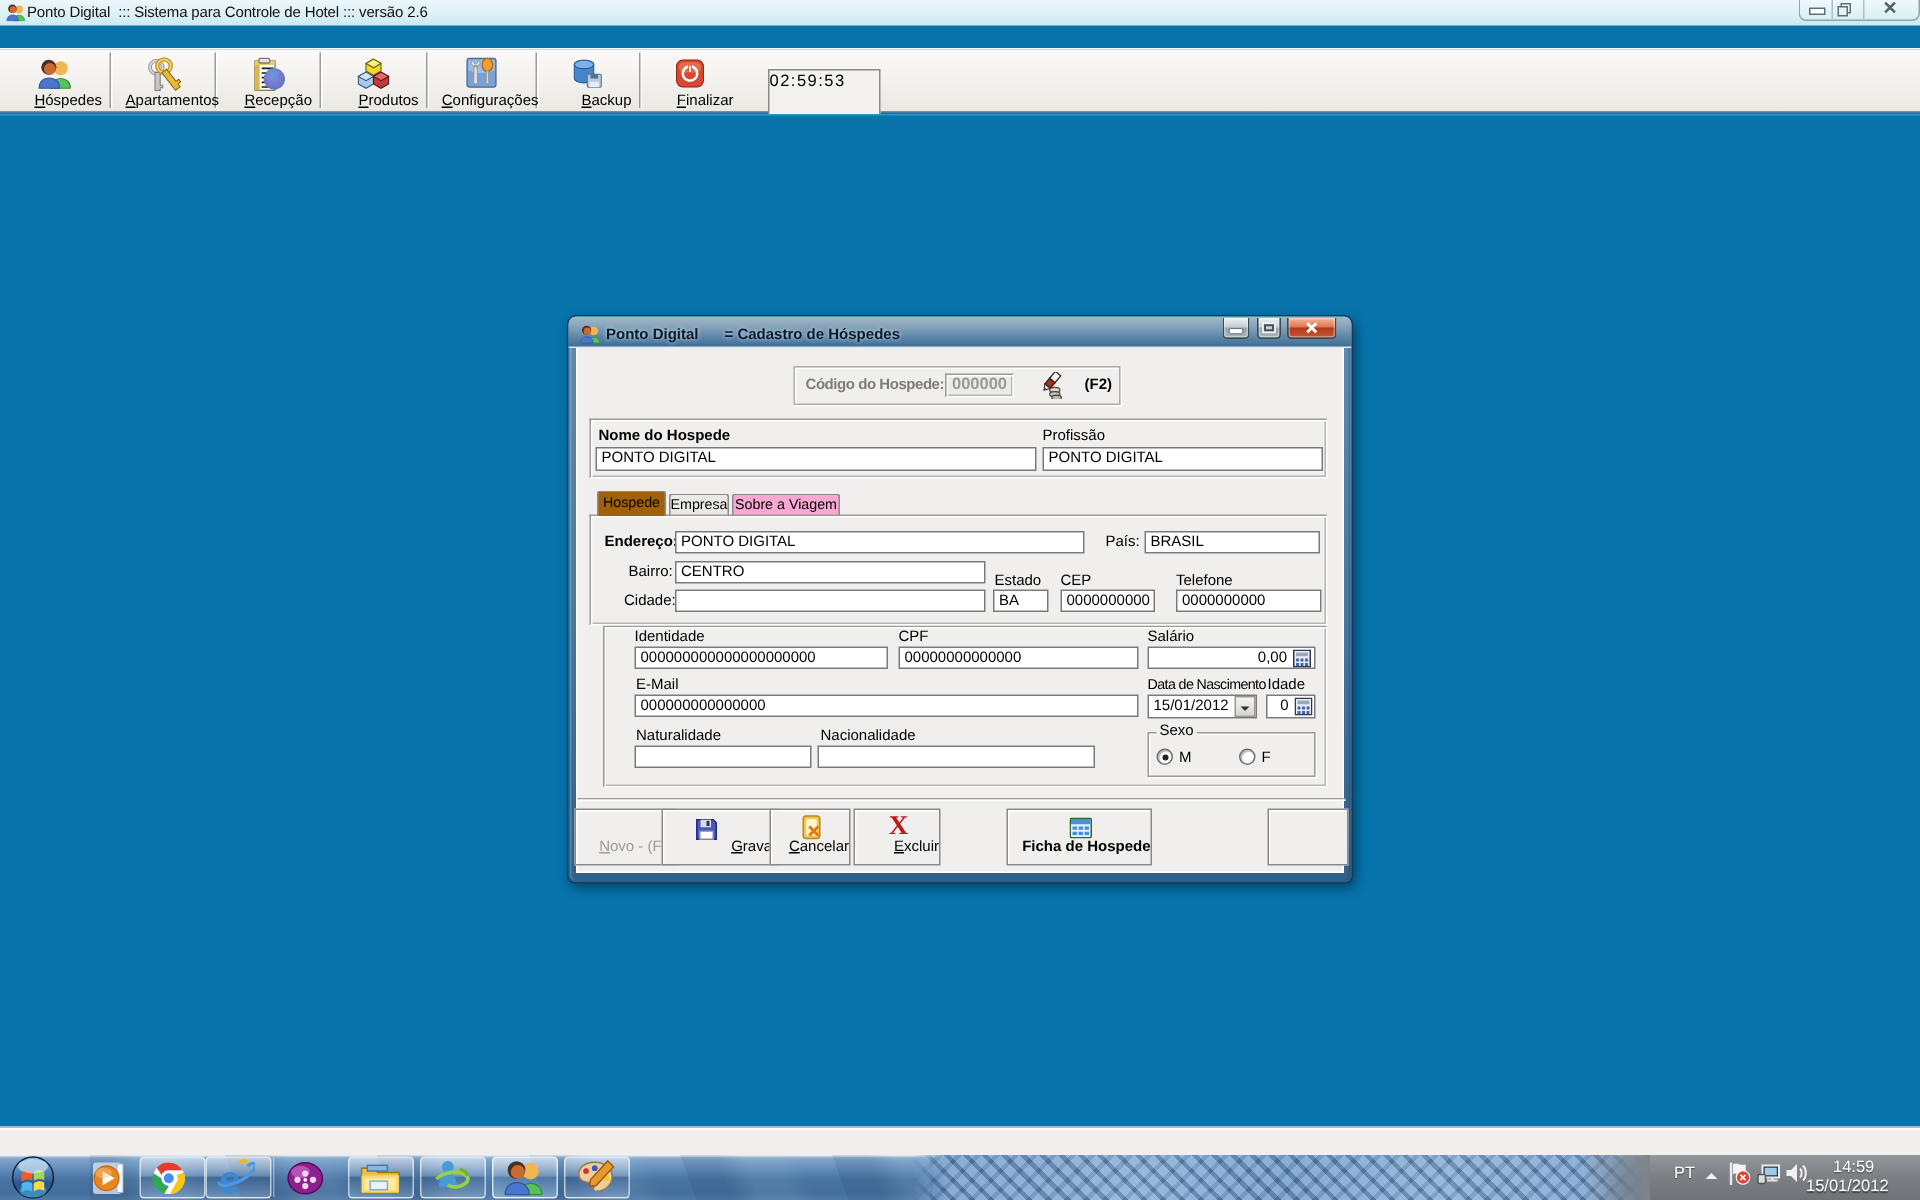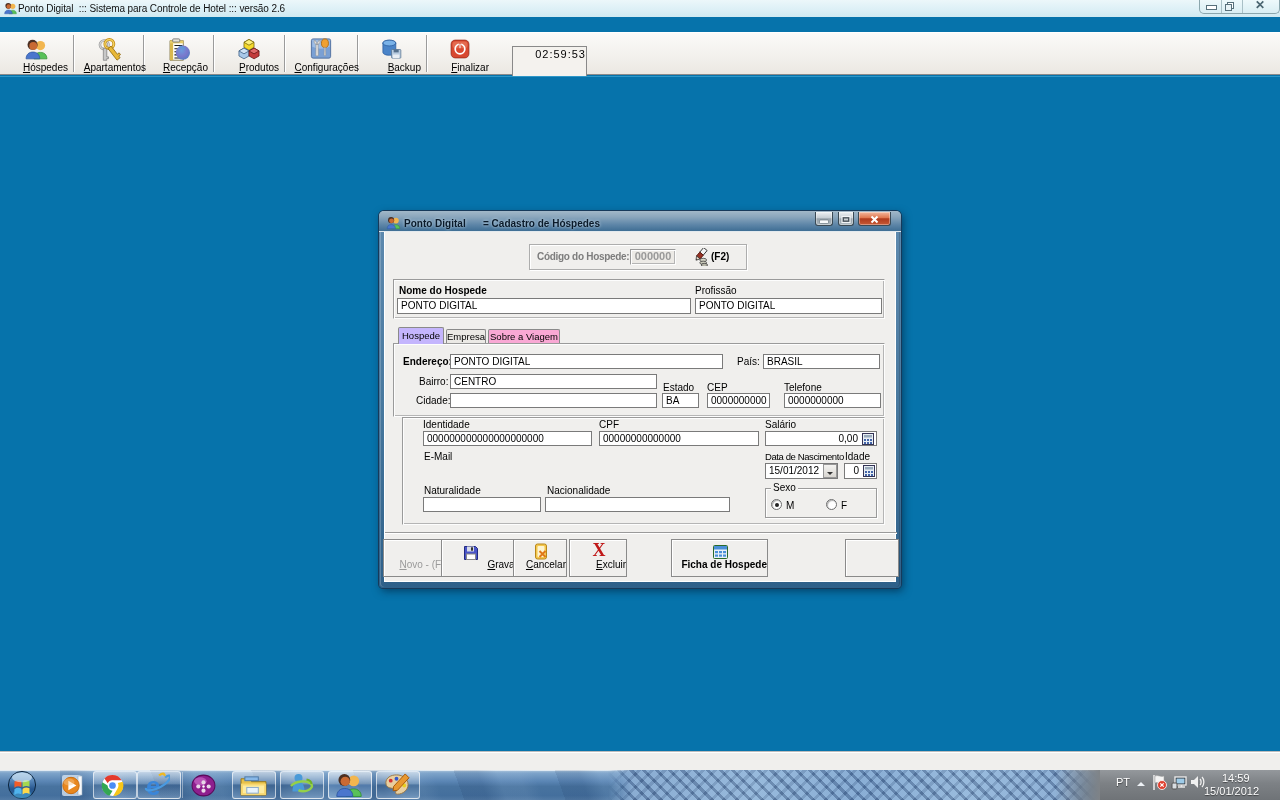--- a/index.html
+++ b/index.html
@@ -15,21 +15,21 @@
 #titlebar{position:absolute;left:0;top:0;width:1280px;height:17px;background:linear-gradient(180deg,#ecf7fa 0%,#ddf0f6 55%,#cfe9f1 100%)}
 #titlebar .t{position:absolute;left:18px;top:3px;font-size:10px;font-weight:normal;color:#111;line-height:11px;letter-spacing:-.1px}
 #ctrlbox{position:absolute;right:0;top:0;width:81px;height:14px;background:linear-gradient(180deg,#eef9fb,#d9eef3);border:1px solid #8ba6ad;border-top:none;border-radius:0 0 5px 5px}
 #ctrlbox i{position:absolute;top:0;width:1px;height:13px;background:#a9c0c6}
 #menubar{position:absolute;left:0;top:17px;width:1280px;height:15px;background:#f1f0ee;border-bottom:1px solid #d9d7d2}
 #menubar>span{position:absolute;top:3px;font-size:10px;color:#000;line-height:11px}
 #toolbar{position:absolute;left:0;top:32px;width:1280px;height:43px;background:linear-gradient(180deg,#fbfaf8 0%,#f2f0ec 60%,#ebe8e2 100%);border-top:1px solid #fff;border-bottom:1px solid #8a8a8a}
 .tsep{position:absolute;top:2px;width:1px;height:37px;background:#9b9b9b;box-shadow:1px 0 0 #fff}
 .tlabel{position:absolute;top:29px;font-size:10px;color:#000;text-align:right;line-height:11px}
 .ticon{position:absolute;top:5px}
-#clockbox{position:absolute;left:512px;top:13px;width:75px;height:32px;border:1px solid #898989;background:#f4f2ee;font-size:11px;color:#000;text-align:right;line-height:15px;letter-spacing:1px}
+#clockbox{position:absolute;left:512px;top:13px;width:75px;height:32px;border:1px solid #898989;background:#f4f2ee;font-size:11px;color:#000;text-align:left;line-height:15px;letter-spacing:1px}
 #mdi{position:absolute;left:0;top:76px;width:1280px;height:675px;background:#0673ab;border-top:1px solid #2e97c8}
 #statusbar{position:absolute;left:0;top:751px;width:1280px;height:19px;background:#f0efed;border-top:1px solid #bdbdbd;box-shadow:inset 0 1px 0 #fff}
 
 #taskbar{position:absolute;left:0;top:770px;width:1280px;height:30px;background:linear-gradient(180deg,#b0c8dd 0%,#7ea4ca 10%,#5a85b4 38%,#48739f 55%,#446f9d 85%,#527aa5 100%)}
 #taskbar:before{content:"";position:absolute;left:0;top:0;width:100%;height:1px;background:rgba(255,255,255,.65)}
 #taskbar:after{content:"";position:absolute;left:60px;top:0;width:560px;height:30px;background:repeating-linear-gradient(70deg,rgba(15,35,75,.10) 0 22px,rgba(180,205,230,.10) 40px 60px,rgba(15,35,75,.0) 75px 95px)}
 #tweave{position:absolute;left:608px;top:0;width:500px;height:30px;background:
  repeating-linear-gradient(45deg,rgba(18,38,78,.26) 0 3px,rgba(175,205,235,.26) 3px 9px),
  repeating-linear-gradient(-45deg,rgba(18,38,78,.19) 0 3px,rgba(175,205,235,.19) 3px 9px),
  linear-gradient(100deg,#6d93bf 0%,#88add2 30%,#7099c6 50%,#8aafd4 72%,#7196c2 100%);-webkit-mask-image:linear-gradient(90deg,transparent 0,#000 25px,#000 460px,transparent 495px)}
@@ -41,21 +41,21 @@
 
 #dlg{position:absolute;left:379px;top:211px;width:522px;height:377px;border-radius:5px 5px 4px 4px;background:linear-gradient(180deg,#9db7cb 0%,#5d89ae 5%,#49799f 50%,#2e6089 100%);box-shadow:0 0 0 1px #173a5a,2px 3px 8px rgba(0,20,40,.55);}
 #dlg .frame{position:absolute;left:1px;top:1px;right:1px;bottom:1px;border-radius:4px;box-shadow:inset 0 1px 0 rgba(255,255,255,.45),inset 1px 0 0 rgba(255,255,255,.2),inset -1px 0 0 rgba(0,0,0,.15)}
 #dlgtitle{position:absolute;left:0;top:0;width:100%;height:21px;z-index:4;border-bottom:1px solid rgba(255,255,255,.7);color:#0a1a2a;background:linear-gradient(180deg,#a2b8c8 0%,#8aa6bc 30%,#5e86a8 68%,#3f6e94 100%);border-radius:5px 5px 0 0}
 #dlgtitle .t1{position:absolute;top:7px;font-size:10px;font-weight:bold;line-height:11px;text-shadow:0 0 3px rgba(220,236,246,.9);white-space:nowrap}
 #dlgclient{position:absolute;left:5px;top:17px;width:512px;height:354px;background:#f0efed;border:1px solid #fff;}
 .capbtn{position:absolute;top:1px;height:14px;border:1px solid #3a4a55;border-top:none;border-radius:0 0 3px 3px;z-index:5;box-shadow:inset 0 0 0 1px rgba(255,255,255,.35)}
 .gb{position:absolute;border:1px solid #b0b0b0;box-shadow:inset 1px 1px 0 #fff,1px 1px 0 #fff}
 .dbtn{position:absolute;background:#f0efed;border:1px solid #8a8a8a;box-shadow:inset 1px 1px 0 #fff}
 .dbtn .c{position:absolute;left:0;right:0;bottom:6px;text-align:right;font-size:10px;line-height:10px;color:#000}
-.tab{position:absolute;background:#c4b5fd;border:1px solid #8a8a8a;border-bottom:none;border-radius:2px 2px 0 0;font-size:9.5px;text-align:center;color:#000;white-space:nowrap}
+.tab{position:absolute;background:#a16207;border:1px solid #8a8a8a;border-bottom:none;border-radius:2px 2px 0 0;font-size:9.5px;text-align:center;color:#000;white-space:nowrap}
 .radio{position:absolute;width:11px;height:11px;border-radius:50%;background:#fff;border:1px solid #6d6d6d;box-shadow:inset 1px 1px 1px rgba(0,0,0,.3)}
 .radio.on:after{content:"";position:absolute;left:2.5px;top:2.5px;width:4px;height:4px;border-radius:50%;background:#222}
 </style></head>
 <body>
 <div id="s">
 
   <div id="titlebar">
     <svg class="ab" style="left:4px;top:2px" width="13" height="13" viewBox="0 0 32 32">
         <g id="ppl">
           <circle cx="21.5" cy="10.5" r="6.5" fill="#f2b64f"></circle>
@@ -320,21 +320,21 @@
             <rect x="7" y="5" width="4.6" height="5" fill="#993326" stroke="#5a150c" stroke-width=".9"></rect>
             <path d="M7 10h4.6l-2.3 3.6z" fill="#f0e0d0" stroke="#333" stroke-width=".7"></path>
             <path d="M8.6 12l.7 1.2.7-1.2z" fill="#222"></path>
           </g>
           <g stroke="#444" stroke-width=".8">
             <ellipse cx="12.2" cy="12" rx="3.4" ry="1.7" fill="#d8d8c8"></ellipse>
             <ellipse cx="12.2" cy="14.8" rx="3.4" ry="1.7" fill="#c8c8b8"></ellipse>
             <ellipse cx="13.4" cy="17" rx="3.2" ry="1.6" fill="#b8b8aa"></ellipse>
           </g>
         </svg>
-      <div class="lbl b" style="left:326px;top:23px">(F2)</div>
+      <div class="lbl b" style="left:338px;top:23px">(F2)</div>
 
       <div class="sunk" style="left:8px;top:50px;width:492px;height:40px"></div>
       <div class="lbl b" style="left:14px;top:57px">Nome do Hospede</div>
       <div class="inp" style="left:12px;top:69px;width:294px;height:16px">PONTO DIGITAL</div>
       <div class="lbl" style="left:310px;top:57px">Profissão</div>
       <div class="inp" style="left:310px;top:69px;width:187px;height:16px">PONTO DIGITAL</div>
 
       <div class="tab" style="left:13px;top:98px;width:46px;height:17px;line-height:16px;z-index:3">Hospede</div>
       <div class="tab" style="left:61px;top:100px;width:40px;height:15px;line-height:14px;background:#ebe9e5">Empresa</div>
       <div class="tab" style="left:103px;top:100px;width:72px;height:15px;line-height:14px;background:#f9a8d4">Sobre a Viagem</div>
@@ -370,20 +370,21 @@
               <rect x="2" y="6" width="2" height="2"></rect>
               <rect x="5" y="6" width="2" height="2"></rect>
               <rect x="8" y="6" width="2" height="2"></rect>
               <rect x="2" y="9" width="2" height="2"></rect>
               <rect x="5" y="9" width="2" height="2"></rect>
               <rect x="8" y="9" width="2" height="2"></rect>
             </g>
           </g>
         </svg>
       <div class="lbl" style="left:39px;top:223px">E-Mail</div>
+      <div class="inp" style="left:38px;top:234px;width:336px;height:15px">000000000000000</div>
       <div class="lbl" style="left:380px;top:223px;font-size:9.5px;letter-spacing:-.4px">Data de Nascimento</div>
       <div class="lbl" style="left:460px;top:223px">Idade</div>
       <div class="inp" style="left:380px;top:234px;width:73px;height:16px">15/01/2012</div>
       <div class="ab" style="left:438px;top:235px;width:14px;height:14px;background:linear-gradient(180deg,#f4f3f1,#d8d5d0);border:1px solid #979797;z-index:3"><svg width="12" height="12">
             <path d="M3 5l3 3 3-3z" fill="#333"></path>
           </svg></div>
       <div class="inp" style="left:459px;top:234px;width:33px;height:16px;text-align:right;padding-right:17px">0</div>
       <svg class="ab" style="left:478px;top:236px;z-index:3" width="12" height="12" viewBox="0 0 12 12">
           <use href="#calc"></use>
         </svg>

